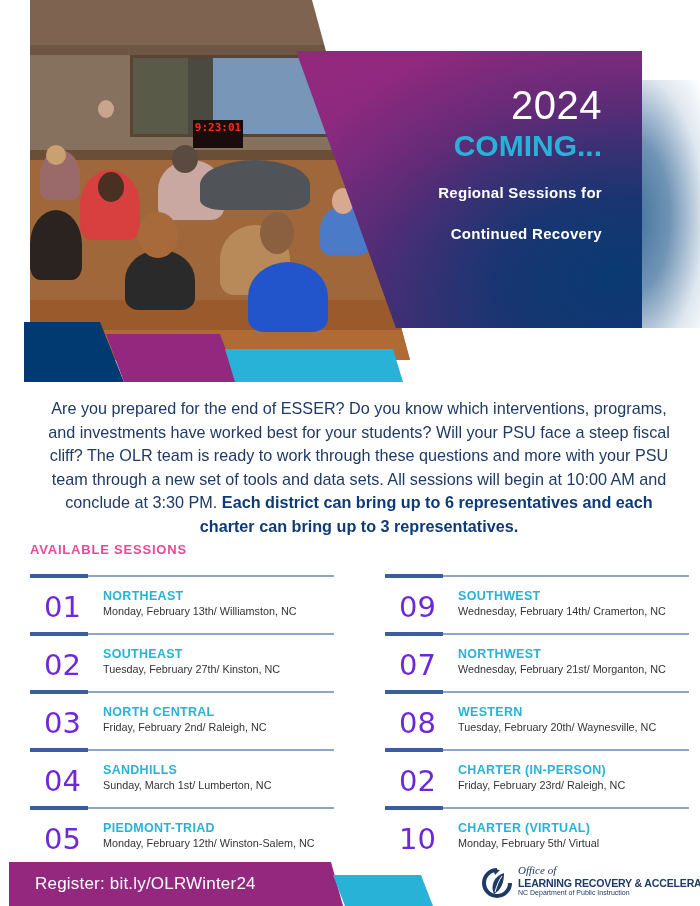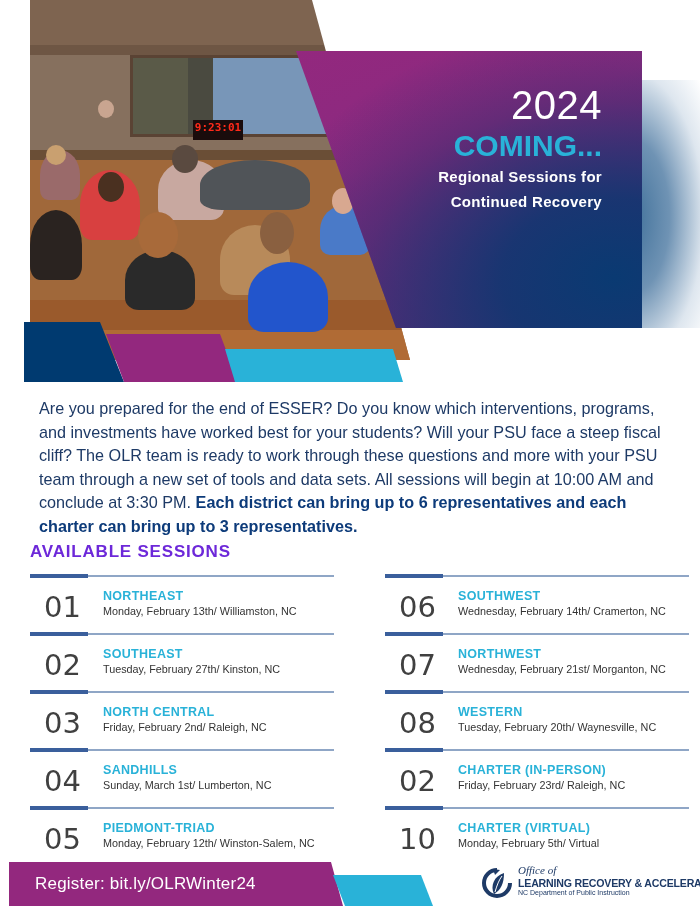--- a/index.html
+++ b/index.html
@@ -17,21 +17,21 @@
       linear-gradient(180deg, rgba(0,0,0,0) 0 300px, #9a5a2c 300px 330px, #b06b35 330px 360px),
       linear-gradient(180deg, #7e6450 0 45px, #6e5644 45px 55px, #86705e 55px 150px, #6a4e36 150px 160px, #a0683a 160px 360px);
     overflow: hidden;
   }
   .photo .window {
     position: absolute; left: 100px; top: 55px; width: 210px; height: 82px;
     background: linear-gradient(90deg, #5a5a48 0 55px, #4a4a40 55px 80px, #7896b8 80px 210px);
     border: 3px solid #5a4334;
   }
   .photo .clock {
-    position: absolute; left: 163px; top: 120px; width: 50px; height: 20px;
+    position: absolute; left: 163px; top: 120px; width: 50px; height: 28px;
     background: #1a0c0c; color: #ff2a1a; font-family: "DejaVu Sans Mono", monospace;
     font-size: 11px; font-weight: bold; text-align: center; line-height: 16px;
   }
   .person { position: absolute; border-radius: 50% 50% 20% 20%; }
   .head { position: absolute; border-radius: 50%; }
 
   .accent-navy {
     position: absolute; left: 24px; top: 322px; width: 100px; height: 60px;
     background: #003a70;
     clip-path: polygon(0 0, 76px 0, 100px 60px, 0 60px);
@@ -54,43 +54,43 @@
   .panel {
     position: absolute; left: 296px; top: 51px; width: 346px; height: 277px;
     background:
       radial-gradient(ellipse at 92% 82%, #0a3a72 0%, rgba(18,54,112,0.9) 25%, rgba(60,44,110,0.5) 55%, rgba(147,40,126,0) 80%),
       linear-gradient(160deg, #93287e 0%, #8a2a80 35%, #5a2f7e 70%, #2e3578 100%);
     clip-path: polygon(0 0, 346px 0, 346px 277px, 100px 277px);
   }
   .panel-text { position: absolute; right: 40px; top: 32px; text-align: right; color: #fff; }
   .year { font-size: 40px; font-weight: normal; line-height: 44px; letter-spacing: 0.5px; }
   .title { font-size: 30px; font-weight: bold; color: #29b2d8; line-height: 34px; margin-top: 2px; }
-  .subtitle { font-size: 15px; font-weight: bold; line-height: 23px; margin-top: 2px; letter-spacing: 0.3px; }
+  .subtitle { font-size: 15px; font-weight: bold; line-height: 23px; margin-top: 18px; letter-spacing: 0.3px; }
 
   
   .intro {
     position: absolute; left: 39px; top: 397px; width: 640px;
-    font-size: 16.2px; line-height: 23.5px; color: #1e3a66;
+    font-size: 16.2px; line-height: 23.5px; color: #1e3a66; text-align: center;
   }
   .intro b { color: #0d3b7a; font-weight: bold; }
 
   .sessions-heading {
-    position: absolute; left: 30px; top: 542px; font-size: 17px; font-weight: bold;
-    color: #6d28d9; letter-spacing: 0.8px;
+    position: absolute; left: 30px; top: 542px; font-size: 13px; font-weight: bold;
+    color: #ec4899; letter-spacing: 0.8px;
   }
 
   
   .col { position: absolute; width: 304px; }
   .col.left { left: 30px; top: 575px; }
   .col.right { left: 385px; top: 575px; }
   .session { position: relative; height: 58px; }
   .divider { position: absolute; left: 0; top: 0; width: 100%; height: 2px; background: #8fa6c6; }
   .divider::before { content: ""; position: absolute; left: 0; top: -1px; width: 58px; height: 4px; background: #3a5f9c; }
   .num {
-    position: absolute; left: 14px; top: 15px; font-size: 29px; color: #404040;
+    position: absolute; left: 14px; top: 15px; font-size: 29px; color: #6d28d9;
     font-weight: normal; letter-spacing: 0px; font-family: "DejaVu Sans", sans-serif;
   }
   .region { position: absolute; left: 73px; top: 14px; font-size: 12.5px; font-weight: bold; color: #29b2d8; letter-spacing: 0.3px; }
   .detail { position: absolute; left: 73px; top: 30px; font-size: 10.8px; color: #333; white-space: nowrap; }
 
   
   .register {
     position: absolute; left: 9px; top: 862px; width: 334px; height: 44px;
     background: #93287e; clip-path: polygon(0 0, 322px 0, 334px 44px, 0 44px);
   }
@@ -181,21 +181,21 @@
     <div class="divider"></div>
     <div class="num">05</div>
     <div class="region">PIEDMONT-TRIAD</div>
     <div class="detail">Monday, February 12th/ Winston-Salem, NC</div>
   </div>
 </div>
 
 <div class="col right">
   <div class="session">
     <div class="divider"></div>
-    <div class="num">06</div>
+    <div class="num">09</div>
     <div class="region">SOUTHWEST</div>
     <div class="detail">Wednesday, February 14th/ Cramerton, NC</div>
   </div>
   <div class="session">
     <div class="divider"></div>
     <div class="num">07</div>
     <div class="region">NORTHWEST</div>
     <div class="detail">Wednesday, February 21st/ Morganton, NC</div>
   </div>
   <div class="session">

